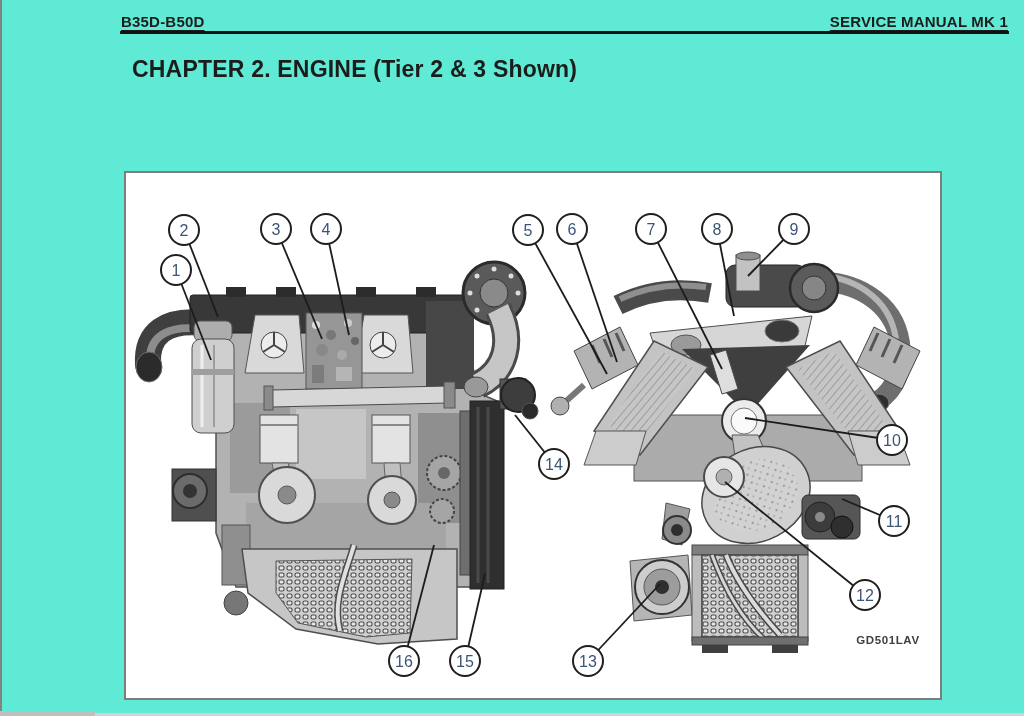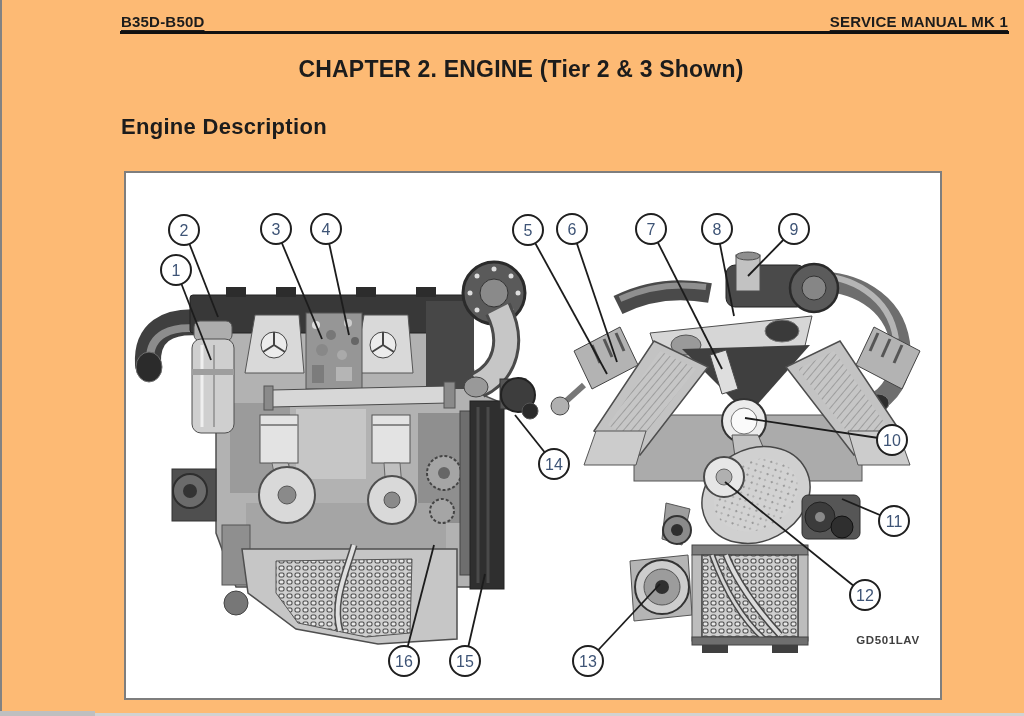--- a/index.html
+++ b/index.html
@@ -1,31 +1,31 @@
 <!DOCTYPE html>
 <html><head>
 <meta charset="utf-8">
 <style>
   html,body{margin:0;padding:0;background:#ffffff;}
   .page{
     position:relative;width:1024px;height:716px;overflow:hidden;
-    background:#fdba74;font-family:"Liberation Sans",sans-serif;color:#1c1c1c;
+    background:#5eead4;font-family:"Liberation Sans",sans-serif;color:#1c1c1c;
   }
   .left-edge{position:absolute;left:0;top:0;width:2px;height:716px;background:#828282;}
   .header-row{
     position:absolute;left:121px;top:13px;width:887px;
     display:flex;justify-content:space-between;align-items:baseline;
   }
   .header-row span{
     font-size:15px;font-weight:bold;letter-spacing:.2px;
     text-decoration:underline;text-underline-offset:3px;text-decoration-thickness:1.5px;
   }
   .header-rule{position:absolute;left:120px;top:31px;width:889px;height:3px;background:#111;}
   .page-title{
-    position:absolute;left:112px;top:56px;width:818px;text-align:center;
+    position:absolute;left:132px;top:56px;width:818px;
     font-size:23px;font-weight:bold;letter-spacing:.2px;
   }
   .section-heading{
     position:absolute;left:121px;top:114px;
     font-size:22px;font-weight:bold;letter-spacing:.3px;
   }
   .figure-frame{
     position:absolute;left:124px;top:171px;width:814px;height:525px;
     border:2px solid #7e7e7e;background:#ffffff;
   }
@@ -49,21 +49,20 @@
 <div class="page">
   <div class="left-edge"></div>
 
   <div class="header-row">
     <span>B35D-B50D</span>
     <span>SERVICE MANUAL MK 1</span>
   </div>
   <div class="header-rule"></div>
 
   <div class="page-title">CHAPTER 2. ENGINE (Tier 2 &amp; 3 Shown)</div>
-  <div class="section-heading">Engine Description</div>
 
   <div class="figure-frame">
     <svg id="figure-svg" width="814" height="525" viewBox="0 0 814 525" xmlns="http://www.w3.org/2000/svg">
       <defs>
         <pattern id="mesh" width="8" height="7" patternUnits="userSpaceOnUse">
           <rect width="8" height="7" fill="#cfcfcf"></rect>
           <rect x="1" y="1" width="5" height="4" rx="1.5" fill="#e8e8e8" stroke="#4a4a4a" stroke-width="1.1"></rect>
         </pattern>
         <pattern id="hatch" width="6" height="6" patternUnits="userSpaceOnUse" patternTransform="rotate(40)">
           <rect width="6" height="6" fill="#c6c6c6"></rect>

